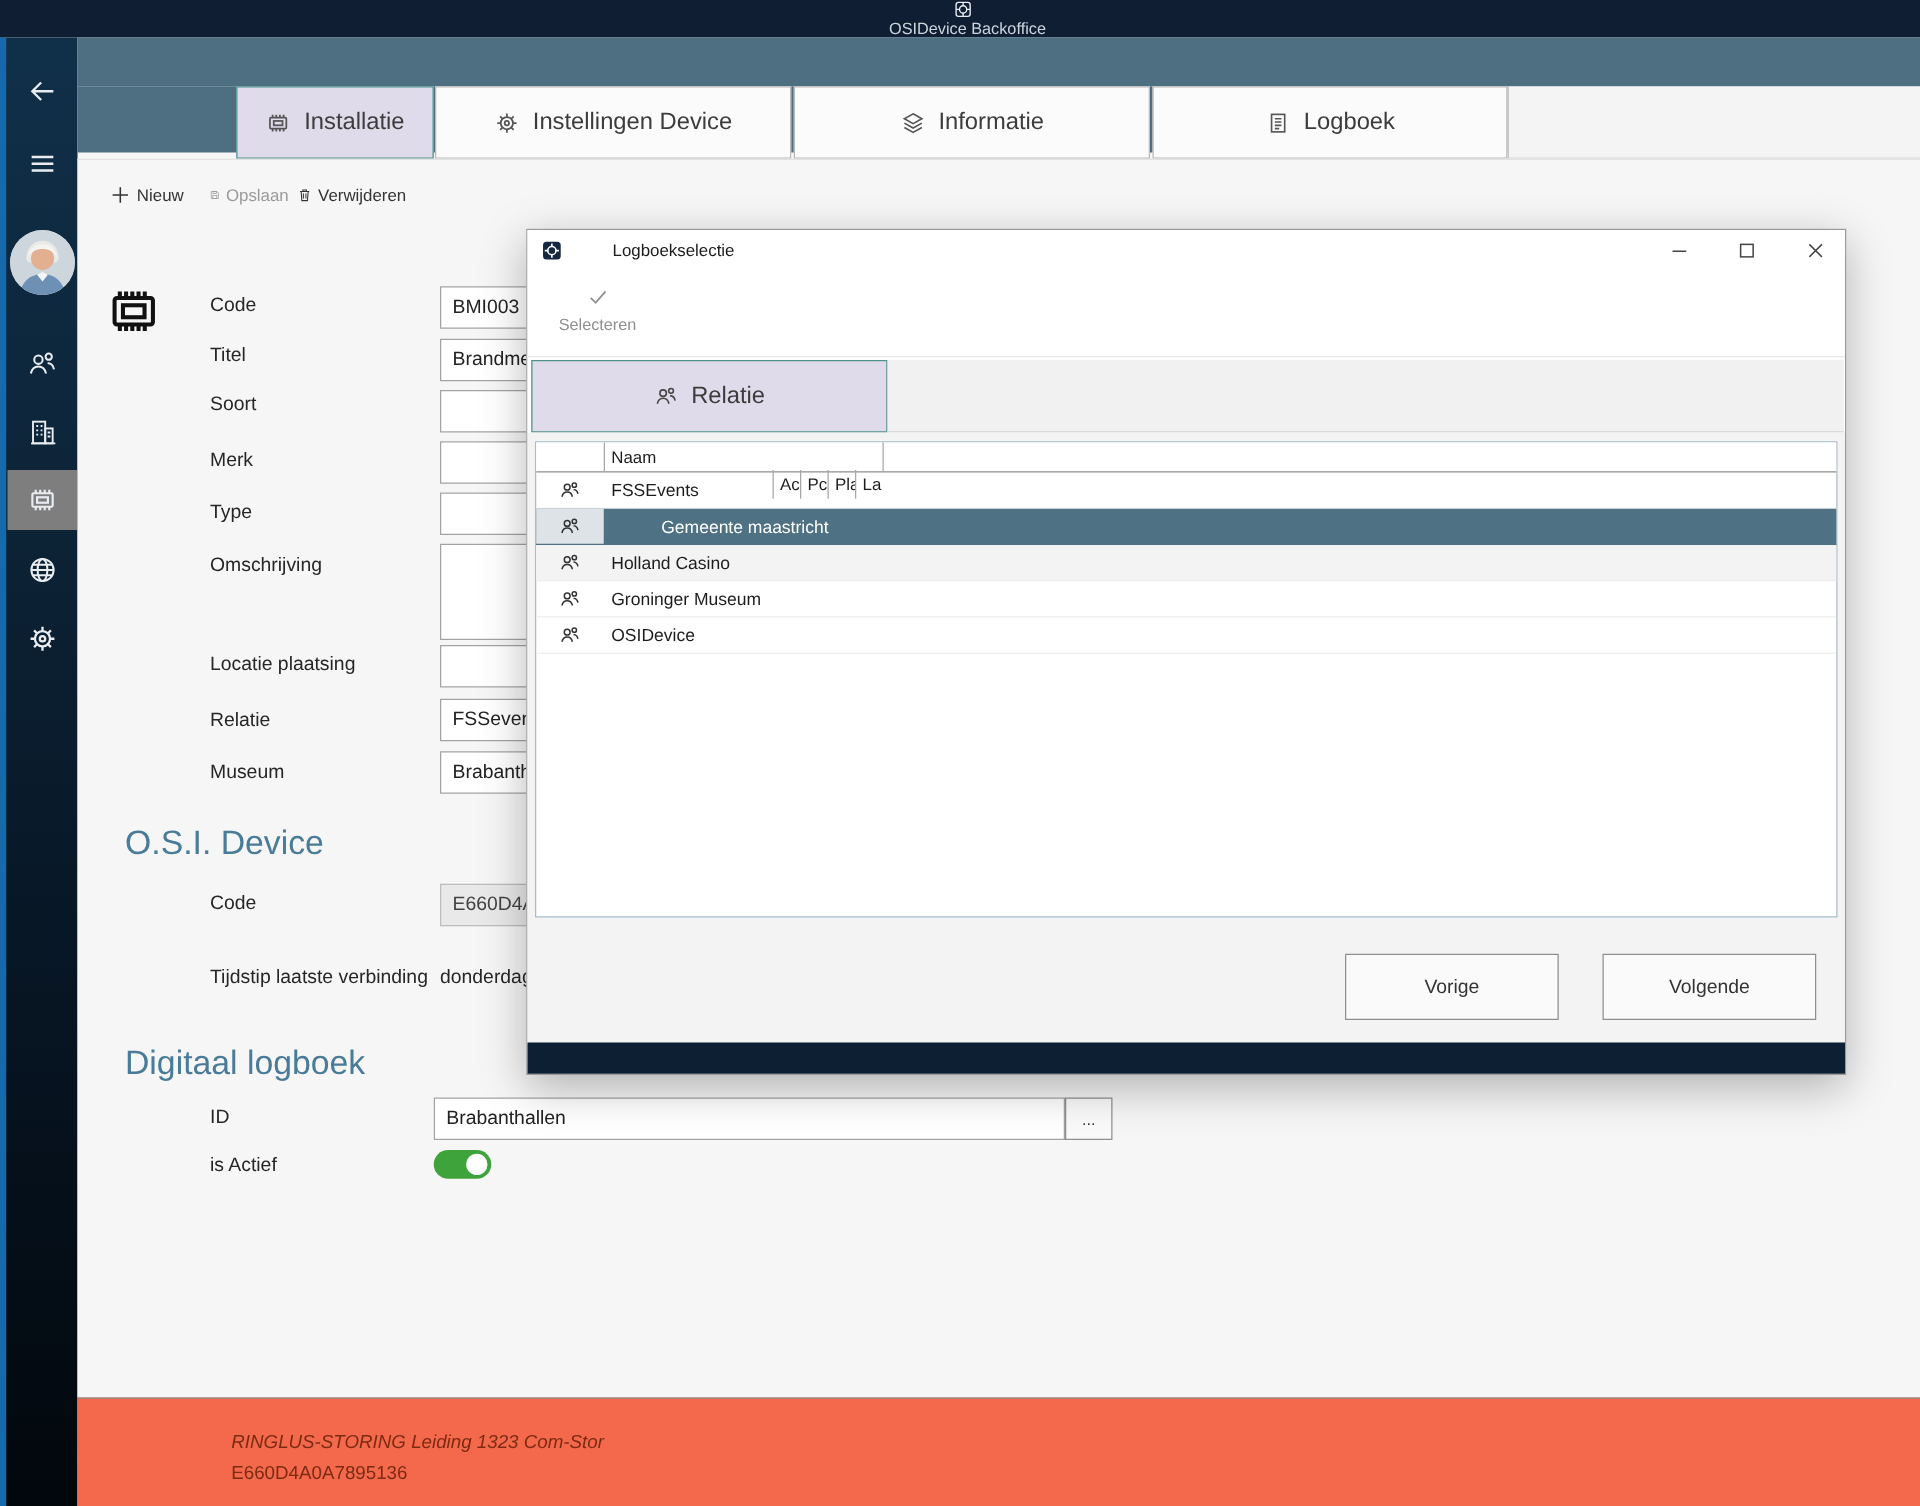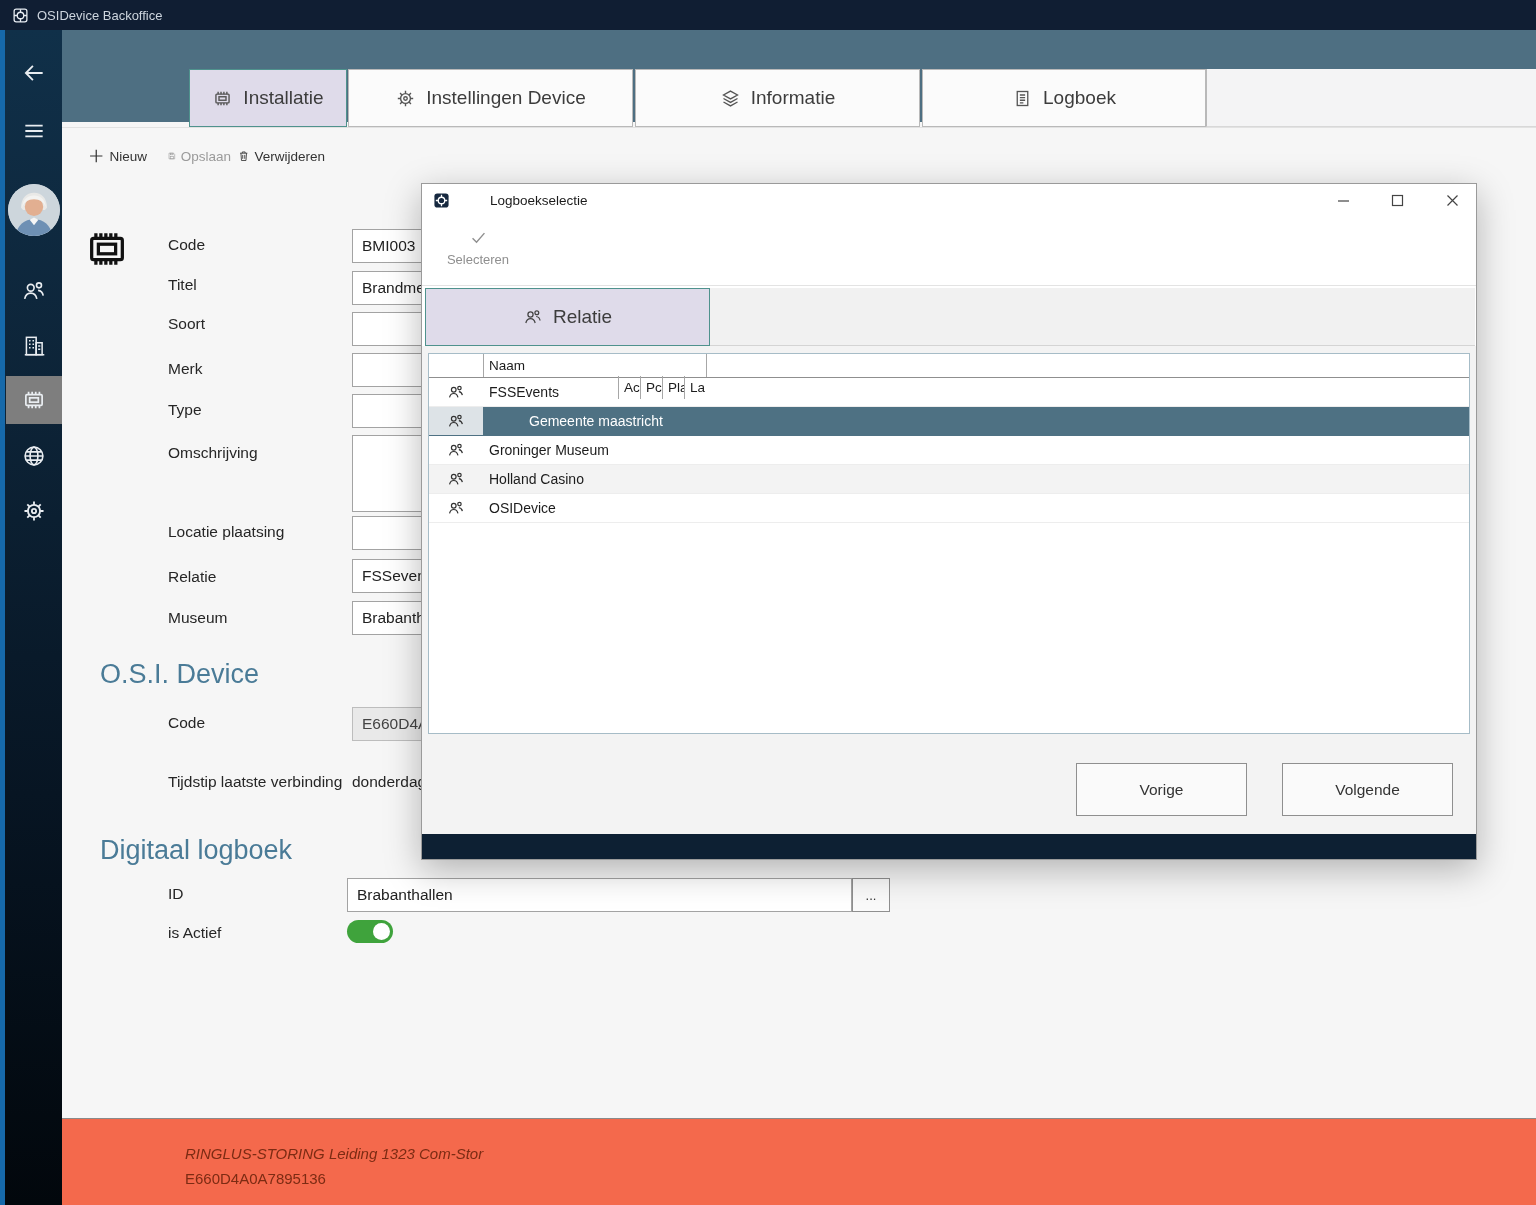--- a/index.html
+++ b/index.html
@@ -2,21 +2,21 @@
 <html><head>
 <meta charset="utf-8">
 <style>
   * { margin:0; padding:0; box-sizing:border-box; }
   html,body { background:#d0d0d0; }
   body { font-family:"Liberation Sans", sans-serif; }
   #app { position:relative; width:1536px; height:1205px; background:#f6f6f6; overflow:hidden; }
   .abs { position:absolute; }
 
   
-  .titlebar { left:0; top:0; width:1536px; height:30px; background:#101e33; display:flex; align-items:center; padding-left:12px; }
+  .titlebar { left:0; top:0; width:1536px; height:30px; background:#101e33; display:flex; align-items:center; padding-left:12px;flex-direction:column; }
   .titlebar .logo { width:17px; height:17px; margin-right:8px; }
   .titlebar .title { color:#cdd5de; font-size:13px; }
 
   
   .sidebar { left:0; top:30px; width:62px; height:1175px; background:linear-gradient(180deg,#103049 0%, #0d2438 30%, #071523 65%, #02070c 100%); }
   .sidebar .strip { position:absolute; left:0; top:0; width:5px; height:100%; background:#1669aa; }
   .side-item { position:absolute; left:6px; width:56px; height:44px; display:flex; align-items:center; justify-content:center; color:#e9edf1; cursor:pointer; }
   .side-item svg { width:26px; height:26px; }
   .side-item.active { background:#7e7e7e; height:48px; }
   .avatar-wrap { position:absolute; left:6px; top:152px; width:56px; height:56px; display:flex; align-items:center; justify-content:center; }
@@ -343,41 +343,41 @@
           <div class="icon-cell">
               <svg viewBox="0 0 24 24" fill="none" stroke="currentColor" stroke-width="1.6">
                 <circle cx="9" cy="9" r="3.1"></circle>
                 <path d="M3.4 19.2c.7-3.2 2.9-5.2 5.6-5.2s4.9 2 5.6 5.2"></path>
                 <circle cx="16.6" cy="6.8" r="2.3"></circle>
                 <path d="M15.8 11.4c2.5.2 4.2 2 4.7 4.8"></path>
               </svg>
             </div>
           <div class="name-cell">Gemeente maastricht</div>
         </div>
+        <div class="grow alt">
+          <div class="icon-cell">
+              <svg viewBox="0 0 24 24" fill="none" stroke="currentColor" stroke-width="1.6">
+                <circle cx="9" cy="9" r="3.1"></circle>
+                <path d="M3.4 19.2c.7-3.2 2.9-5.2 5.6-5.2s4.9 2 5.6 5.2"></path>
+                <circle cx="16.6" cy="6.8" r="2.3"></circle>
+                <path d="M15.8 11.4c2.5.2 4.2 2 4.7 4.8"></path>
+              </svg>
+            </div>
+          <div class="name-cell">Holland Casino</div>
+        </div>
         <div class="grow">
           <div class="icon-cell">
               <svg viewBox="0 0 24 24" fill="none" stroke="currentColor" stroke-width="1.6">
                 <circle cx="9" cy="9" r="3.1"></circle>
                 <path d="M3.4 19.2c.7-3.2 2.9-5.2 5.6-5.2s4.9 2 5.6 5.2"></path>
                 <circle cx="16.6" cy="6.8" r="2.3"></circle>
                 <path d="M15.8 11.4c2.5.2 4.2 2 4.7 4.8"></path>
               </svg>
             </div>
           <div class="name-cell">Groninger Museum</div>
-        </div>
-        <div class="grow alt">
-          <div class="icon-cell">
-              <svg viewBox="0 0 24 24" fill="none" stroke="currentColor" stroke-width="1.6">
-                <circle cx="9" cy="9" r="3.1"></circle>
-                <path d="M3.4 19.2c.7-3.2 2.9-5.2 5.6-5.2s4.9 2 5.6 5.2"></path>
-                <circle cx="16.6" cy="6.8" r="2.3"></circle>
-                <path d="M15.8 11.4c2.5.2 4.2 2 4.7 4.8"></path>
-              </svg>
-            </div>
-          <div class="name-cell">Holland Casino</div>
         </div>
         <div class="grow">
           <div class="icon-cell">
               <svg viewBox="0 0 24 24" fill="none" stroke="currentColor" stroke-width="1.6">
                 <circle cx="9" cy="9" r="3.1"></circle>
                 <path d="M3.4 19.2c.7-3.2 2.9-5.2 5.6-5.2s4.9 2 5.6 5.2"></path>
                 <circle cx="16.6" cy="6.8" r="2.3"></circle>
                 <path d="M15.8 11.4c2.5.2 4.2 2 4.7 4.8"></path>
               </svg>
             </div>

